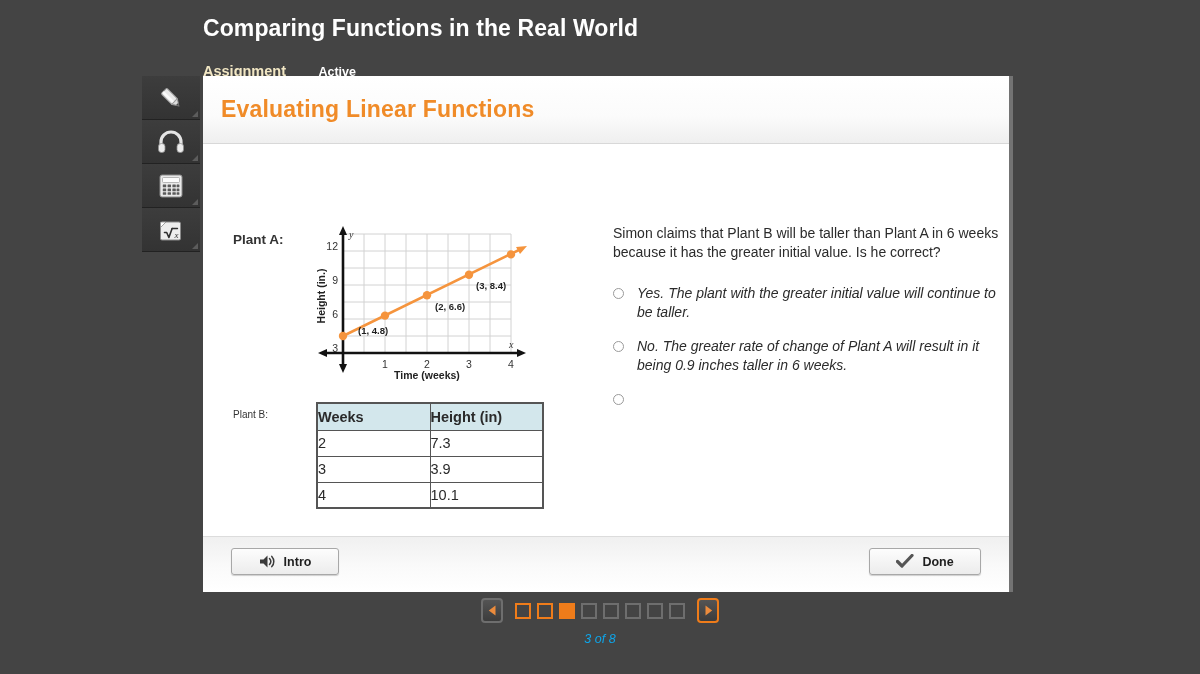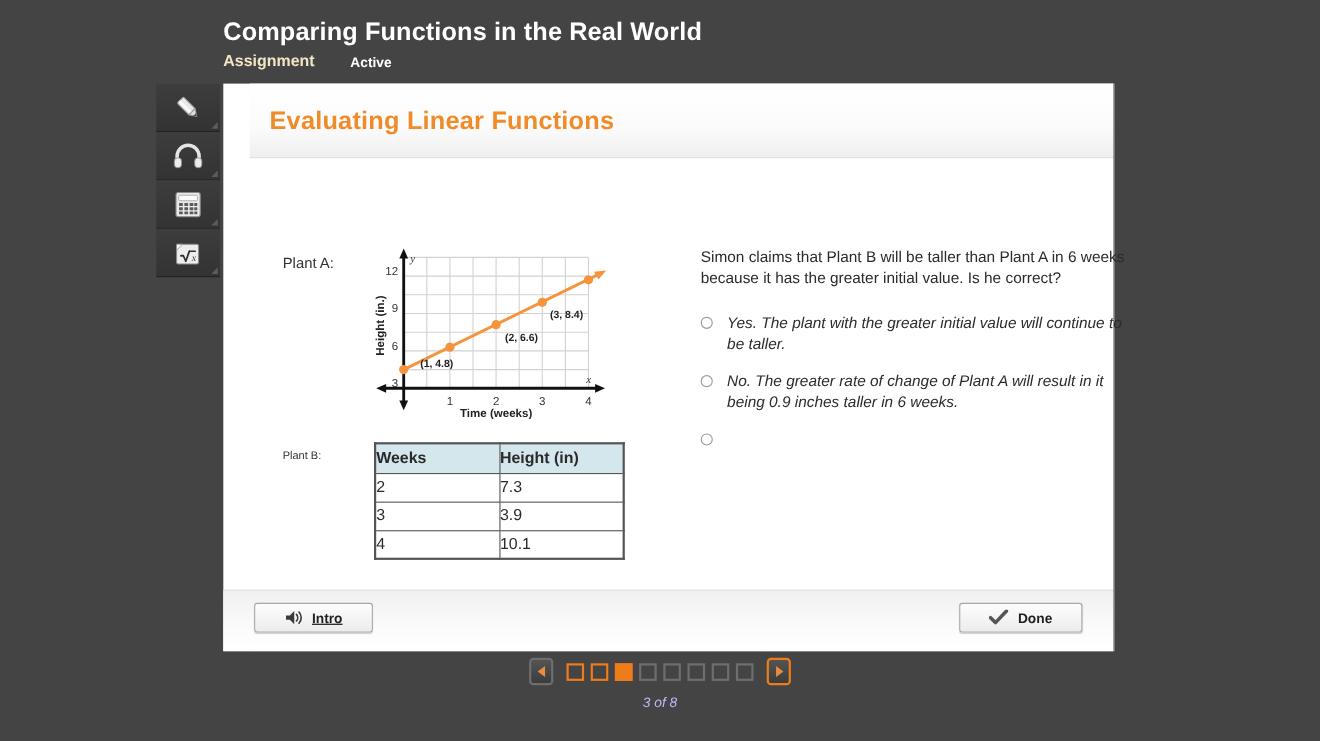--- a/index.html
+++ b/index.html
@@ -12,21 +12,21 @@
   }
 
   #app { position: relative; width: 1200px; height: 674px; }
 
   
   .header { position: absolute; left: 203px; top: 14px; width: 820px; }
   .header-title {
     font-size: 23px; font-weight: bold; color: #ffffff;
     letter-spacing: .1px; line-height: 28px;
   }
-  .header-sub { margin-top: 6px; height: 18px; }
+  .header-sub { margin-top: 21px; height: 18px; }
   .header-assignment {
     font-size: 14.5px; font-weight: bold; color: #f2e7c4;
     display: inline-block; vertical-align: top;
   }
   .header-active {
     font-size: 12.5px; font-weight: bold; color: #ffffff;
     display: inline-block; vertical-align: top; margin-left: 28px; padding-top: 2px;
   }
 
   
@@ -43,42 +43,41 @@
     width: 0; height: 0;
     border-left: 6px solid transparent; border-bottom: 6px solid #5c5c5c;
   }
   .tool-btn svg { display: block; }
 
   
   .panel {
     position: absolute; left: 203px; top: 76px;
     width: 810px; height: 516px;
     background: #ffffff;
-    border-right: 1px solid #737373;
+    border-right: 4px solid #737373;
     box-shadow: 0 0 0 0 transparent;
-    padding-left: 24px;
   }
   .panel-titlebar {
     height: 68px; width: 100%;
     background: linear-gradient(180deg,#ffffff 0%, #fbfbfb 60%, #efefef 100%);
     border-bottom: 1px solid #d8d8d8;
     display: flex; align-items: center;
     padding-left: 18px;
   }
   .panel-title {
     font-size: 23px; font-weight: bold; color: #f08b28;
     letter-spacing: .2px;
   }
 
   .panel-body { position: relative; width: 100%; height: 392px; background:#fff; }
 
   
   .plant-a-label {
     position: absolute; left: 30px; top: 88px;
-    font-size: 13.5px; color: #333; 
+    font-size: 13.5px; color: #333; font-weight: bold; 
   }
   .plant-b-label {
     position: absolute; left: 30px; top: 265px;
     font-size: 10px; color: #333;
   }
   .graph-wrap { position: absolute; left: 110px; top: 82px; width: 250px; height: 155px; }
 
   
   .tbl {
     position: absolute; left: 113px; top: 258px;
@@ -127,21 +126,21 @@
     height: 27px;
     background: linear-gradient(180deg,#fdfdfd 0%, #ececec 100%);
     border: 1px solid #a8a8a8;
     border-radius: 3px;
     box-shadow: 0 1px 1px rgba(0,0,0,.18);
     display: flex; align-items: center; justify-content: center;
     cursor: pointer;
     padding: 0 12px;
   }
   .btn-label { font-size: 12.5px; font-weight: bold; color: #1f1f1f; }
-  .btn-intro { left: 28px; width: 108px; text-decoration: underline; }
+  .btn-intro { left: 28px; width: 108px; }
   .btn-done  { right: 28px; width: 112px; }
   .btn svg { margin-right: 8px; display:block; }
 
   
   .pager {
     position: absolute; left: 0; top: 598px; width: 1200px;
     display: flex; flex-direction: column; align-items: center;
   }
   .pager-row { display: flex; align-items: center; }
   .pg-arrow {
@@ -154,21 +153,21 @@
   .pg-arrow.active { border-color: #ef7c1a; }
   .pg-squares { display: flex; margin: 0 9px; }
   .pg-sq {
     width: 16px; height: 16px; margin: 0 3px;
     border: 2px solid #6e6e6e; background: transparent; cursor: pointer;
   }
   .pg-sq.visited { border-color: #ef7c1a; }
   .pg-sq.current { border-color: #ef7c1a; background: #ef7c1a; }
   .pg-count {
     margin-top: 9px; font-size: 12.5px; font-style: italic;
-    color: #c4b5fd;
+    color: #0ea5e9;
   }
 </style>
 </head>
 <body>
 
 <div id="app">
 
   <div class="header">
     <div class="header-title">Comparing Functions in the Real World</div>
     <div class="header-sub">

